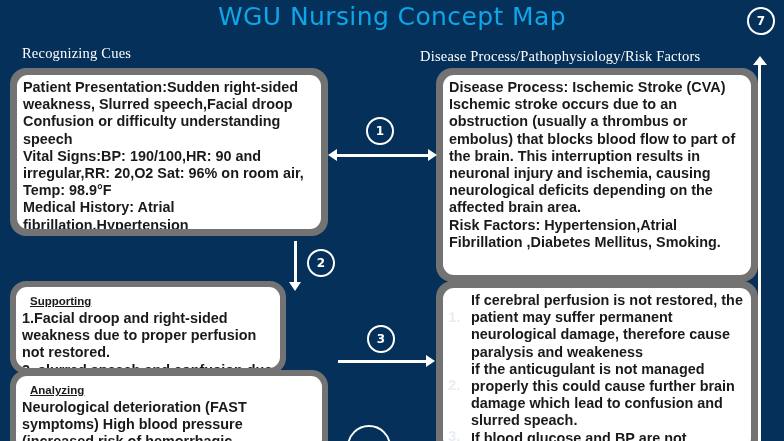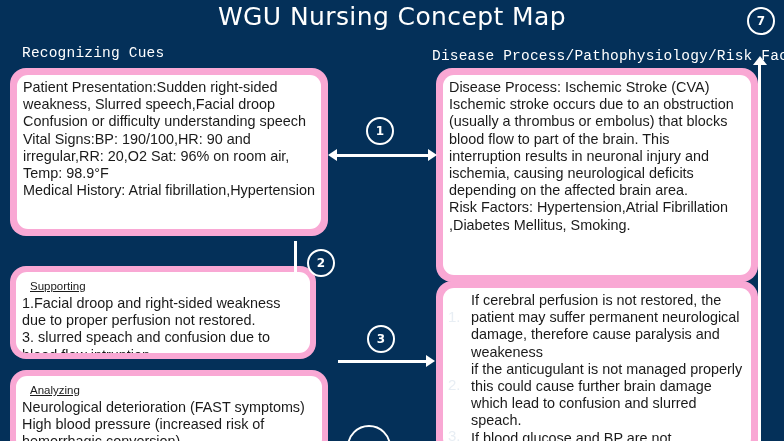--- a/index.html
+++ b/index.html
@@ -15,48 +15,49 @@
     background: #043059;
     overflow: hidden;
   }
 
   
   .slide-title {
     position: absolute;
     left: 0; top: 2px;
     width: 784px;
     text-align: center;
-    color: #ffffff;
+    color: #0ea5e9;
     font-size: 25px;
     font-weight: 400;
     letter-spacing: 0.4px;
     font-family: "DejaVu Sans", sans-serif;
   }
 
   
   .sec-head {
     position: absolute;
     color: #ffffff;
     font-size: 14.5px;
     font-weight: 400;
     letter-spacing: 0.2px;
     white-space: nowrap;
-    font-family: Liberation Mono, monospace;
+    font-family: Liberation Serif, serif;
   }
   #head-recognizing     { left: 22px;  top: 45px; }
-  #head-disease         { left: 432px; top: 48px; }
+  #head-disease         { left: 420px; top: 48px; }
   #head-analyzing       { left: 16px;  top: 257px; }
   #head-prioritizing    { left: 437px; top: 257px; }
 
   
   .frame {
     position: absolute;
-    background: #f9a8d4;
+    background: #737373;
     border-radius: 16px;
     padding: 7px;
+    font-weight: bold;
   }
   .frame.tight { padding: 6px; }
   .inner {
     width: 100%; height: 100%;
     background: #ffffff;
     border-radius: 11px;
     overflow: hidden;
     padding: 4px 6px 2px 6px;
   }
   .body-txt {
@@ -73,21 +74,21 @@
     line-height: 15px;
     text-decoration: underline;
     margin-left: 8px;
     margin-bottom: 1px;
     font-family: "Liberation Sans", sans-serif;
   }
 
   
   #box-recognizing { left: 10px;  top: 68px;  width: 318px; height: 168px; }
   #box-disease     { left: 436px; top: 68px;  width: 322px; height: 214px; }
-  #box-supporting  { left: 10px;  top: 266px; width: 306px; height: 93px; }
+  #box-supporting  { left: 10px;  top: 281px; width: 276px; height: 93px; }
   #box-concerning  { left: 10px;  top: 370px; width: 318px; height: 86px; }
   #box-priority    { left: 436px; top: 281px; width: 322px; height: 175px; }
 
   
   #box-priority .inner { padding: 4px 6px 2px 28px; position: relative; }
   .rail-num {
     position: absolute;
     left: 5px;
     color: #e8eef4;
     font-size: 15px;

